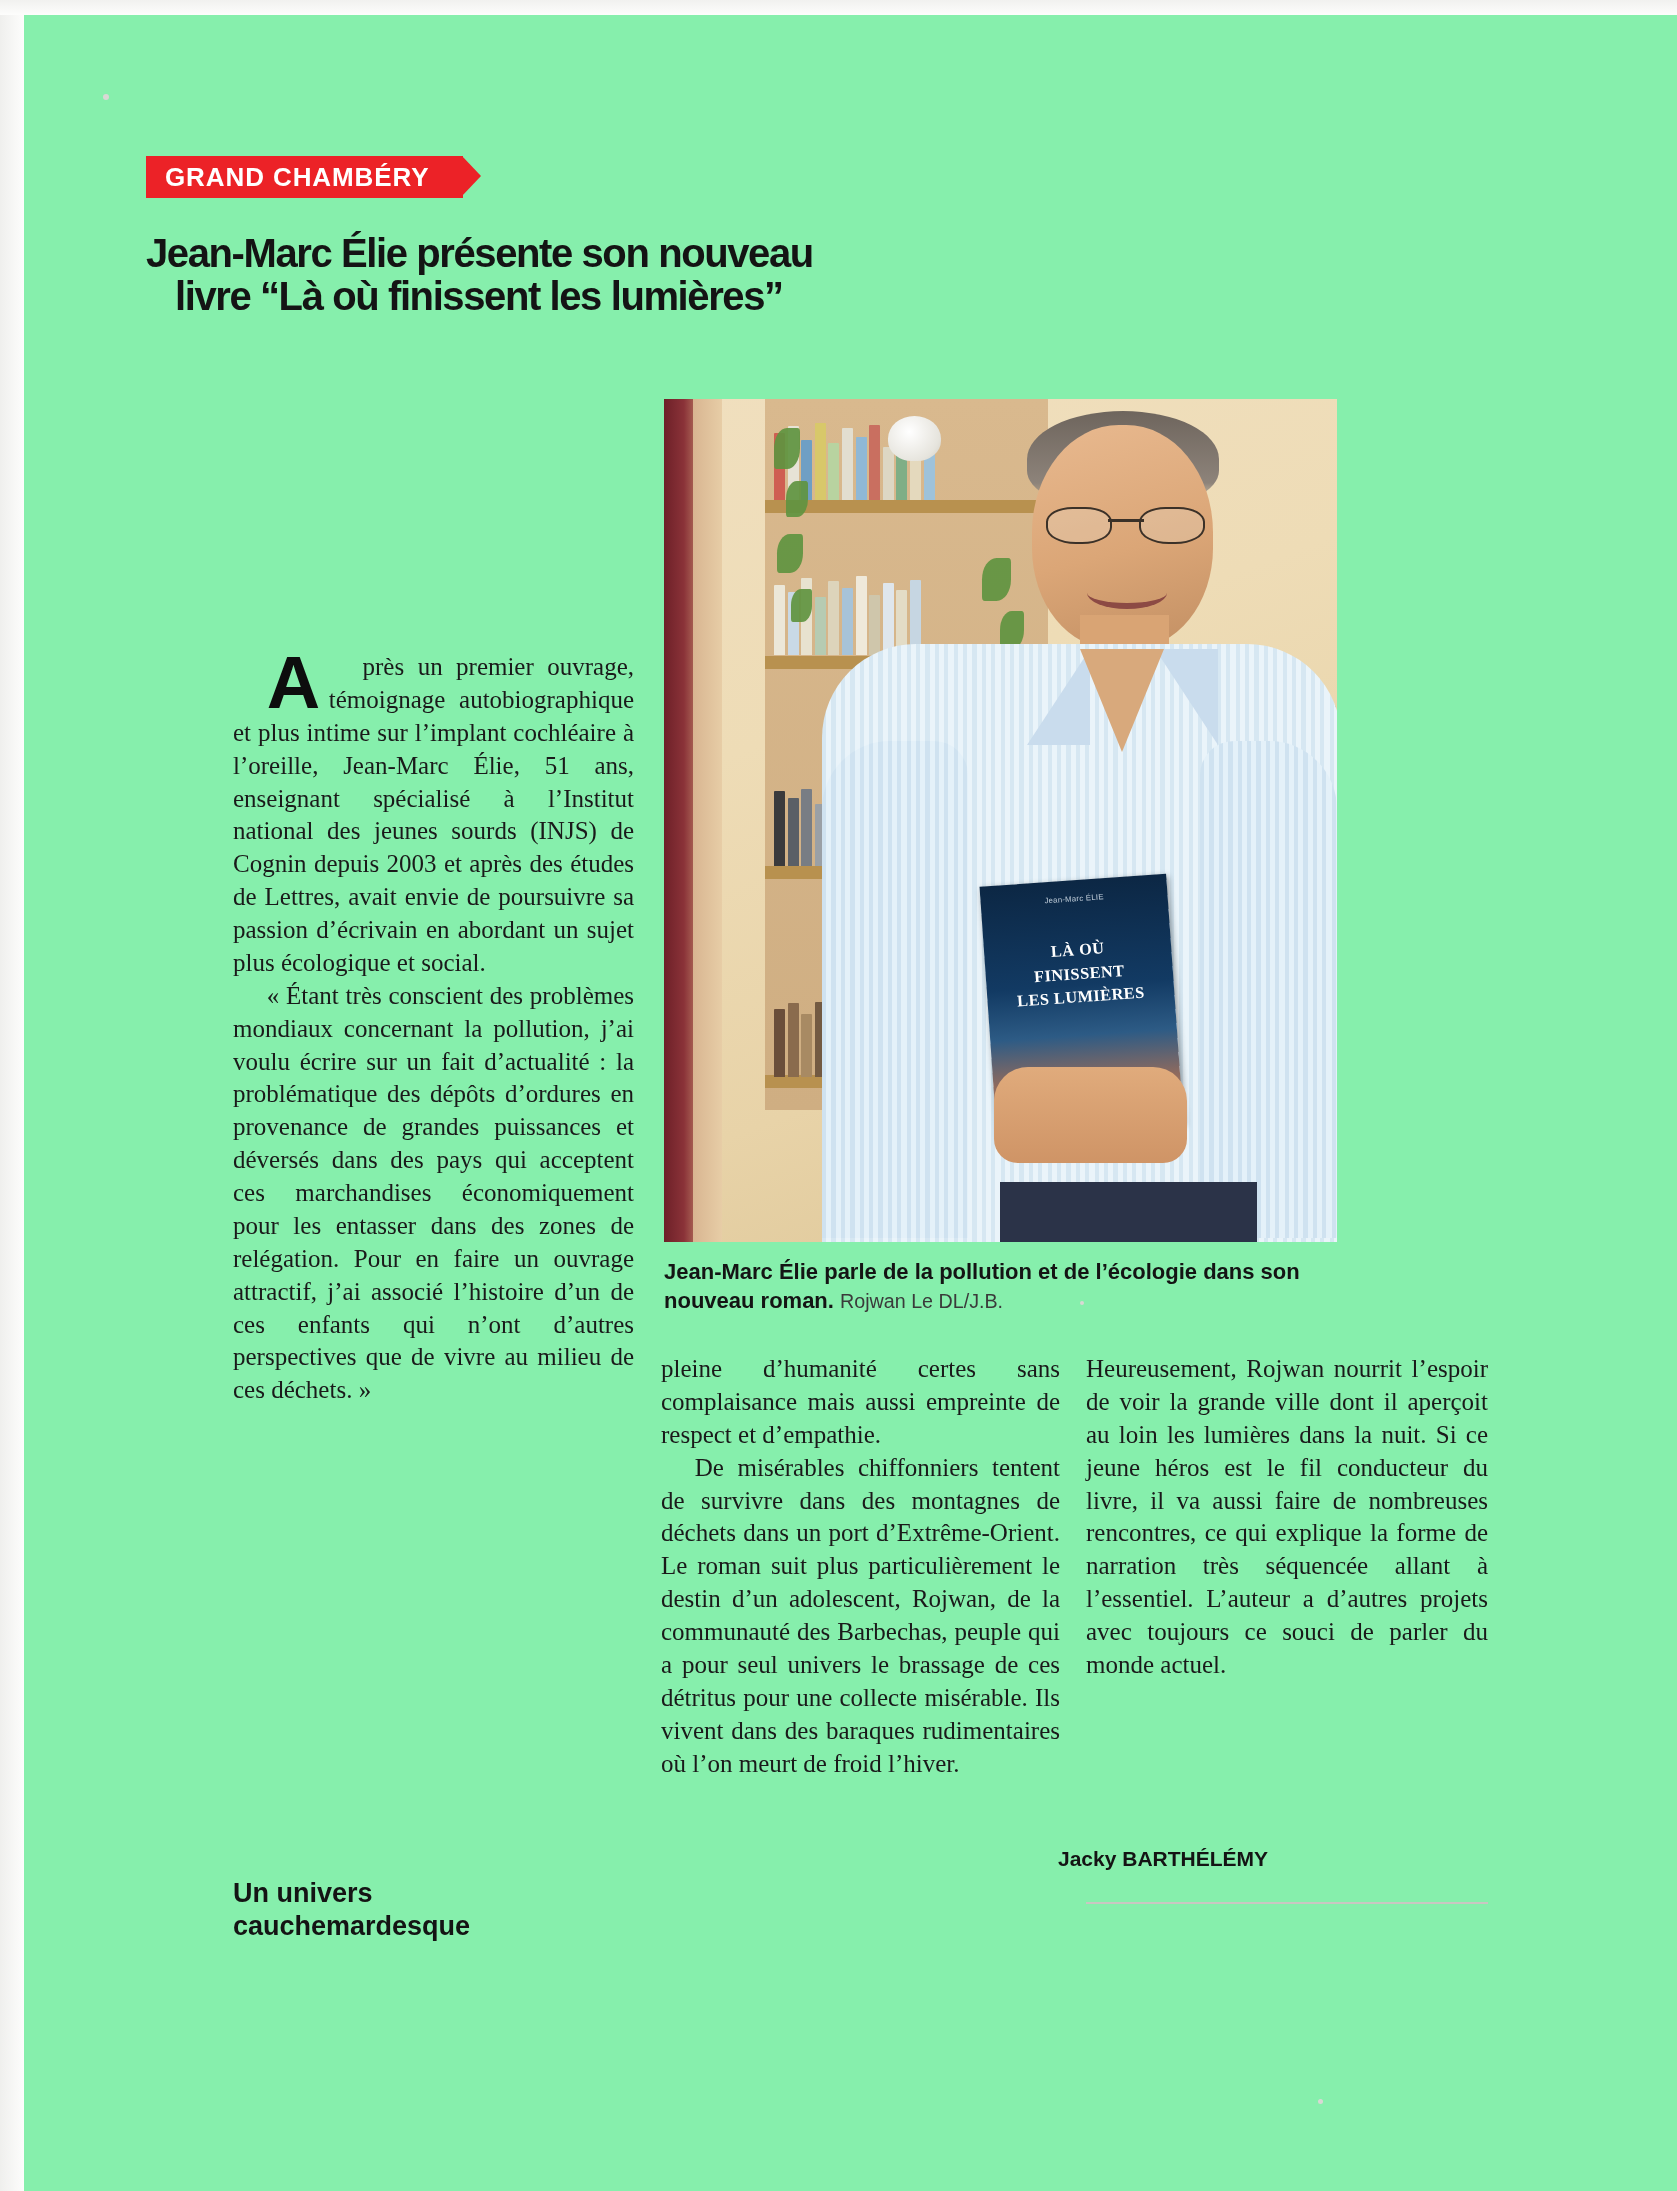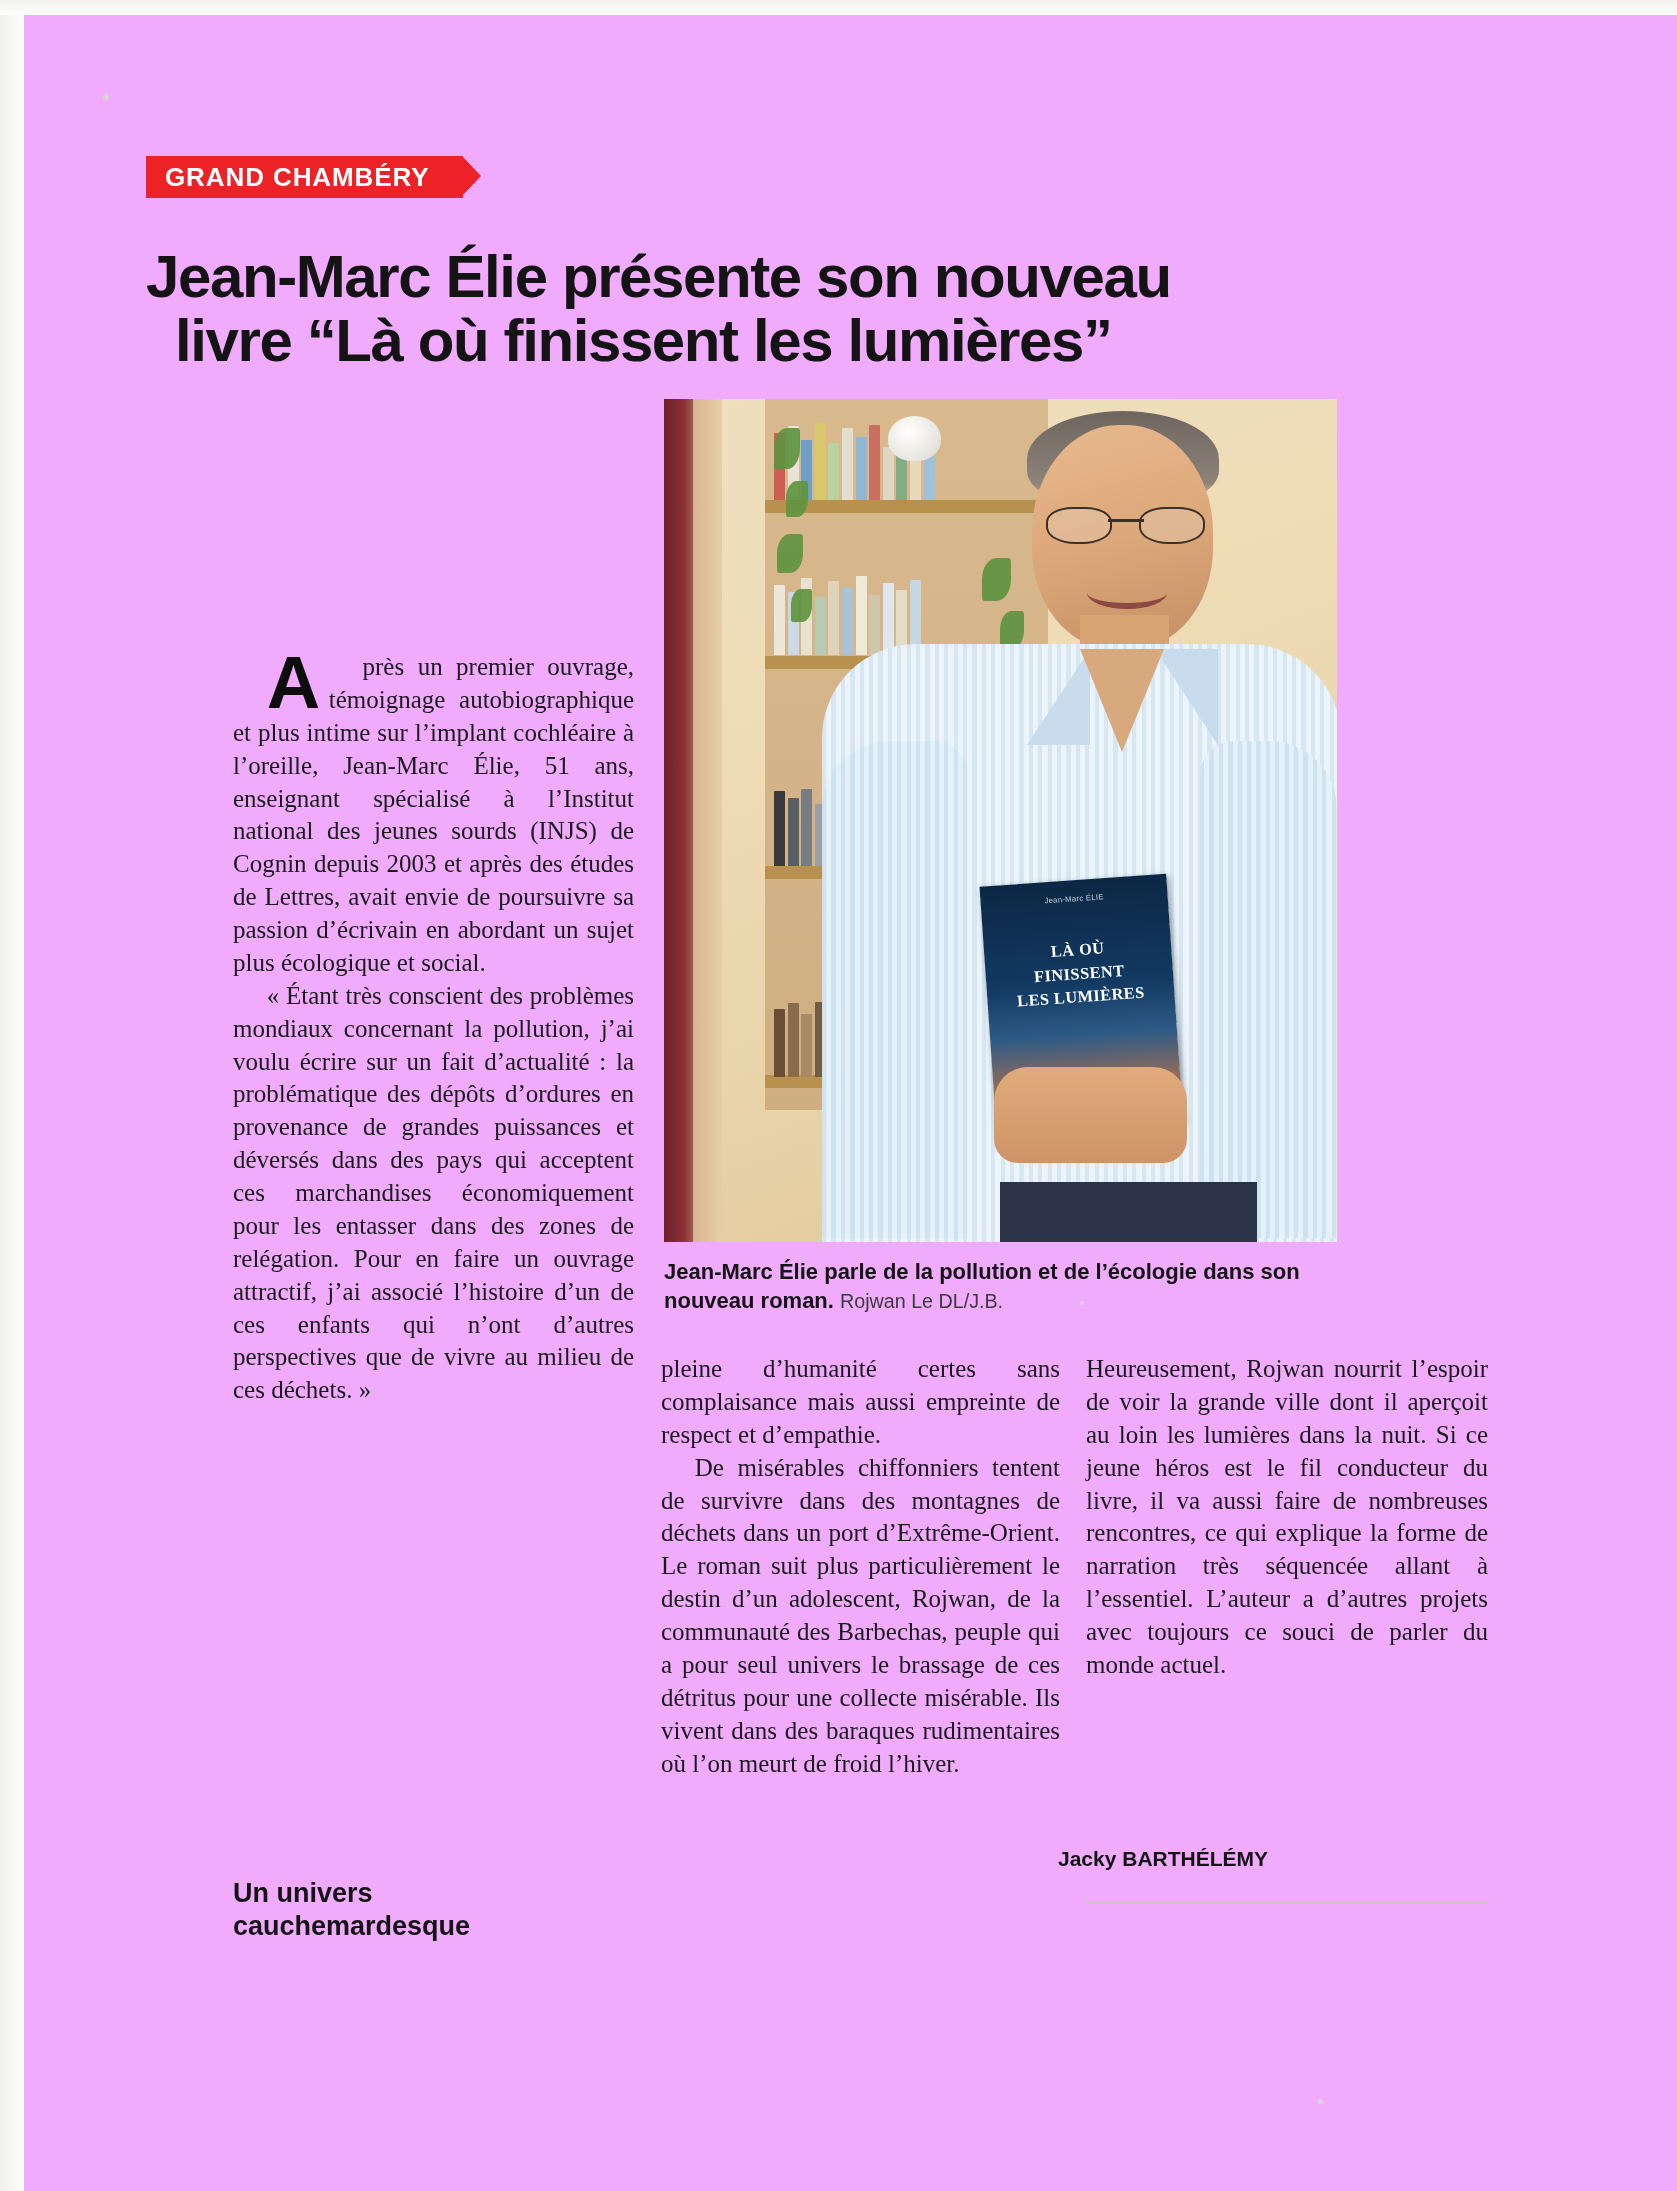--- a/index.html
+++ b/index.html
@@ -5,21 +5,21 @@
 <style>
   html, body {
     margin: 0;
     padding: 0;
     background: #ffffff;
   }
   .page {
     position: relative;
     width: 1677px;
     height: 2192px;
-    background: #f0abfc;
+    background: #86efac;
     overflow: hidden;
     font-family: "Liberation Serif", serif;
   }
 
   
   .scan-edge-left {
     position: absolute;
     left: 0; top: 0;
     width: 24px; height: 100%;
     background: linear-gradient(to right, #efefed 0%, #fdfdfc 100%);
@@ -69,21 +69,21 @@
   }
 
   
   .headline {
     position: absolute;
     left: 146px;
     top: 205px;
     width: 1335px;
     font-family: "Liberation Sans", sans-serif;
     font-weight: bold;
-    font-size: 60px;
+    font-size: 40px;
     line-height: 1.07;
     letter-spacing: -1.4px;
     color: #141414;
   }
   .headline .l2 { display: block; margin-left: 29px; }
 
   
   .lede {
     position: absolute;
     left: 240px;

